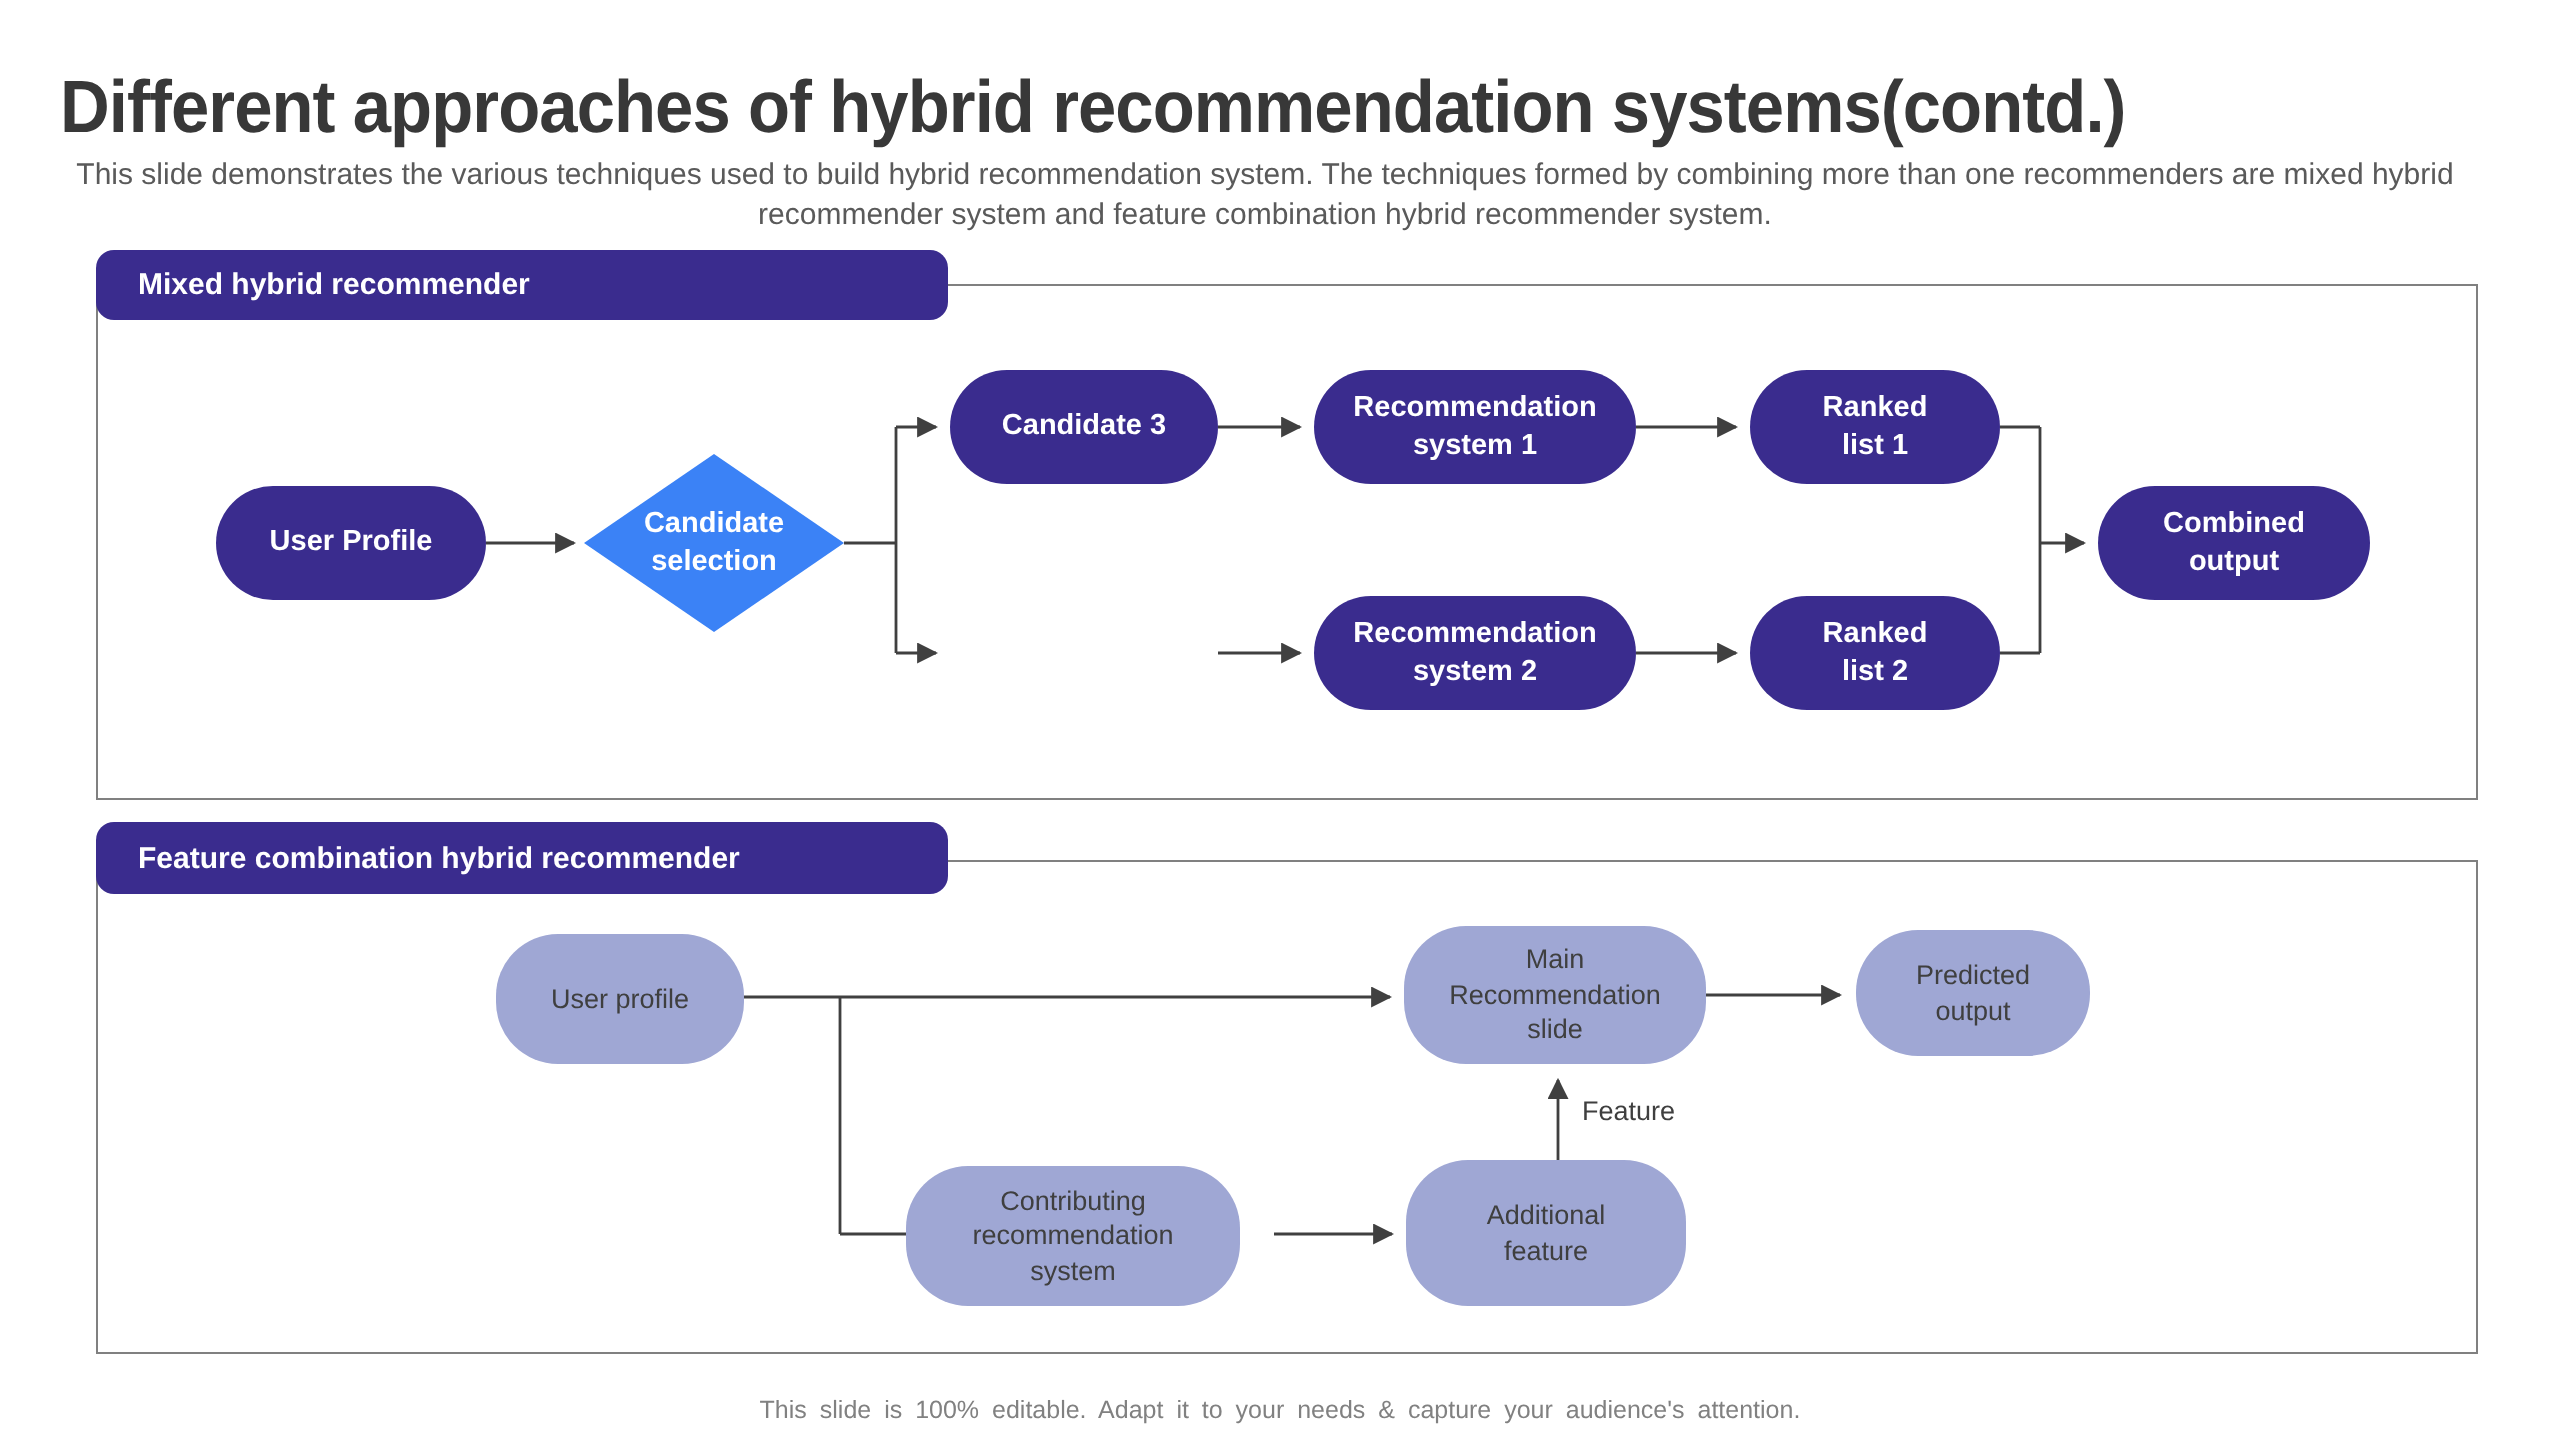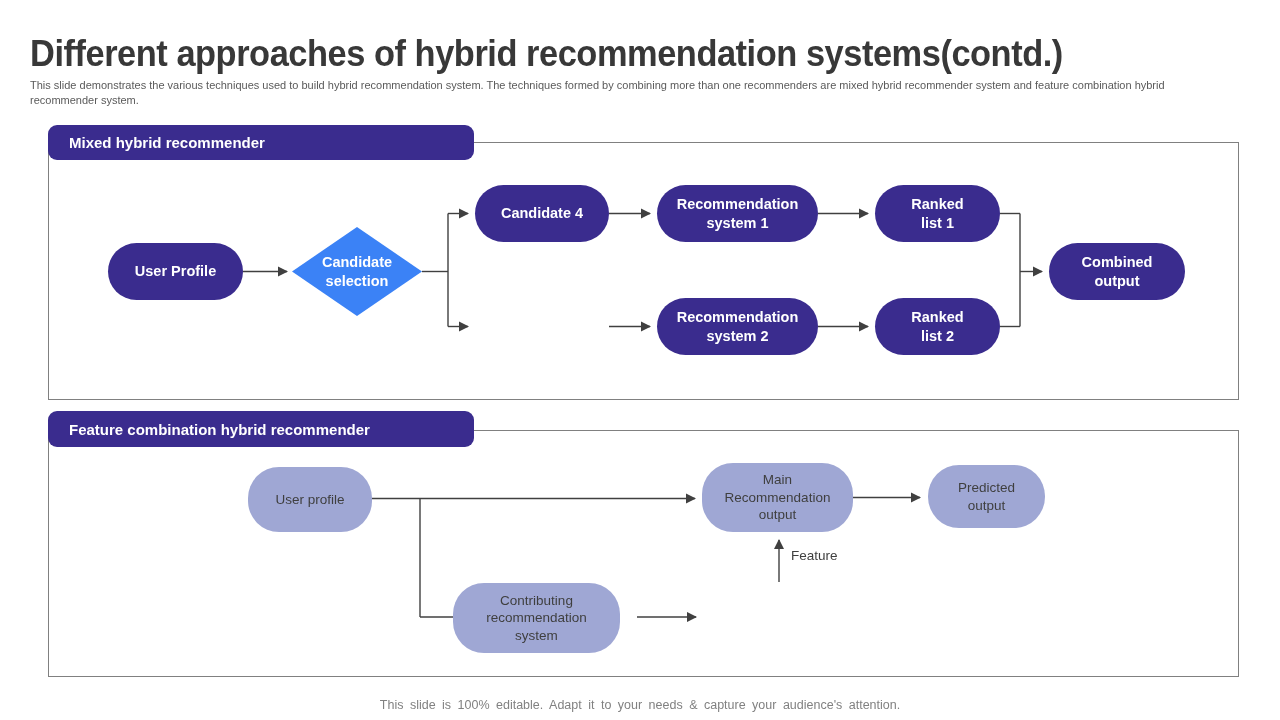--- a/index.html
+++ b/index.html
@@ -5,21 +5,21 @@
   html,body{margin:0;padding:0;background:#e8e8e8;font-family:"Liberation Sans",sans-serif;}
   .slide{position:relative;width:1280px;height:720px;background:#ffffff;overflow:hidden;margin:0 auto;}
 
   .page-title{
     position:absolute;left:30px;top:33px;
     font-size:37px;font-weight:700;color:#383838;letter-spacing:-0.5px;
     transform:scaleX(.93);transform-origin:left top;white-space:nowrap;
   }
   .page-subtitle{
     position:absolute;left:30px;top:78px;width:1205px;
-    font-size:11px;line-height:1.35;color:#5a5a5a;
+    font-size:15px;line-height:1.35;color:#5a5a5a;text-align:center;
   }
 
   .panel{position:absolute;border:1px solid #808080;background:#ffffff;z-index:1;}
   .panel-mixed{left:48px;top:142px;width:1189px;height:256px;}
   .panel-feature{left:48px;top:430px;width:1189px;height:245px;}
 
   .tab{
     position:absolute;z-index:3;background:#3a2c8e;border-radius:9px;
     color:#ffffff;font-weight:700;font-size:15px;
     display:flex;align-items:center;padding-left:21px;box-sizing:border-box;
@@ -111,39 +111,41 @@
   <div class="tab tab-mixed">
     <span>Mixed hybrid recommender</span>
   </div>
   <div class="tab tab-feature">
     <span>Feature combination hybrid recommender</span>
   </div>
 
   <div class="node node-dark n-user1">User Profile</div>
   <div class="node node-diamond n-candsel">Candidate
 selection</div>
-  <div class="node node-dark n-cand1">Candidate 4</div>
+  <div class="node node-dark n-cand1">Candidate 3</div>
   <div class="node node-dark n-rs1">Recommendation
 system 1</div>
   <div class="node node-dark n-rs2">Recommendation
 system 2</div>
   <div class="node node-dark n-rl1">Ranked
 list 1</div>
   <div class="node node-dark n-rl2">Ranked
 list 2</div>
   <div class="node node-dark n-comb">Combined
 output</div>
 
   <div class="node node-light n-user2">User profile</div>
   <div class="node node-light n-mainrs">Main
 Recommendation
-output</div>
+slide</div>
   <div class="node node-light n-pred">Predicted
 output</div>
   <div class="node node-light n-contrib">Contributing
 recommendation
 system</div>
+  <div class="node node-light n-addf">Additional
+feature</div>
 
   <div class="feature-label">Feature</div>
 
   <div class="footer">This slide is 100% editable. Adapt it to your needs &amp; capture your audience's attention.</div>
 
 </div>
 
 </body></html>

